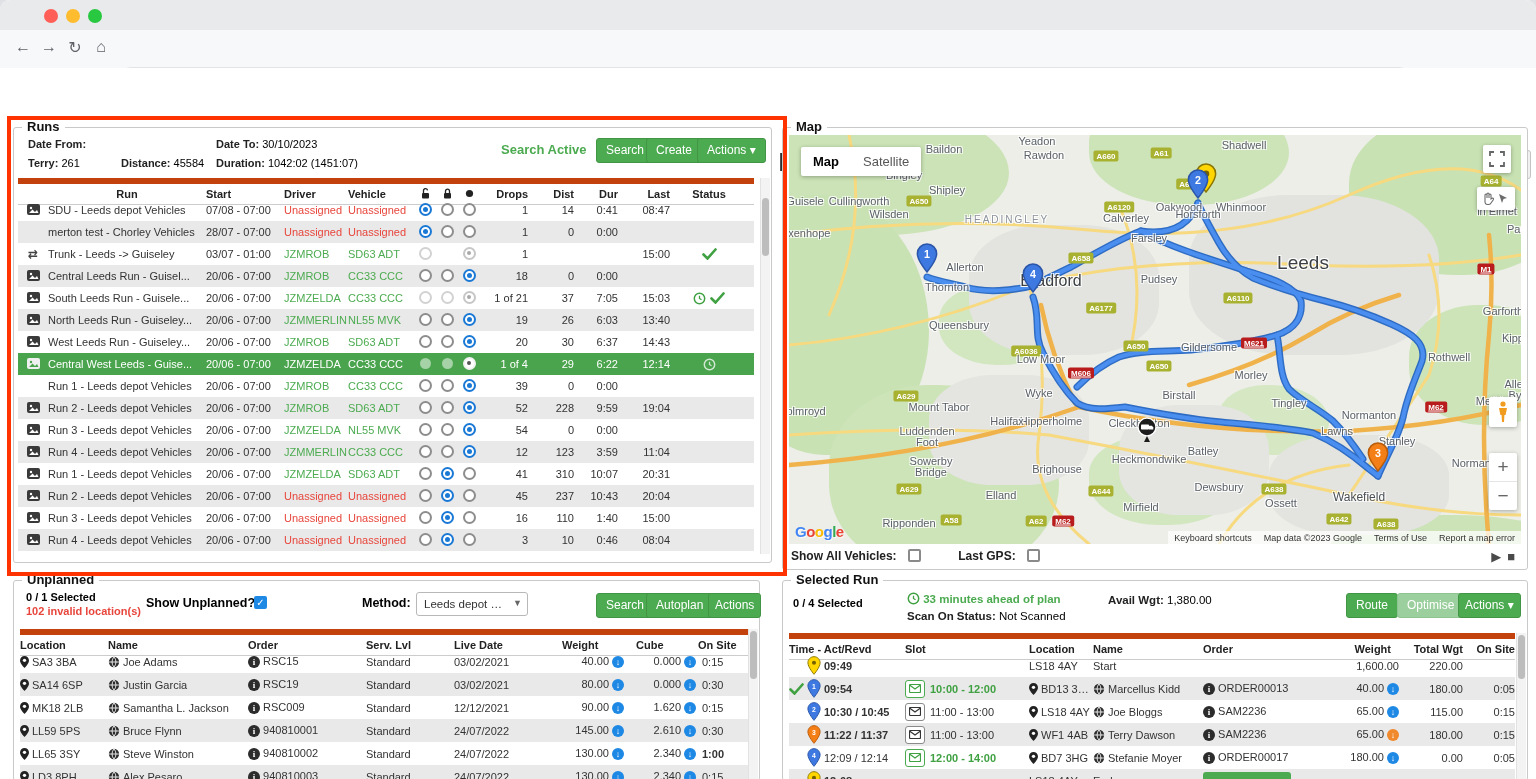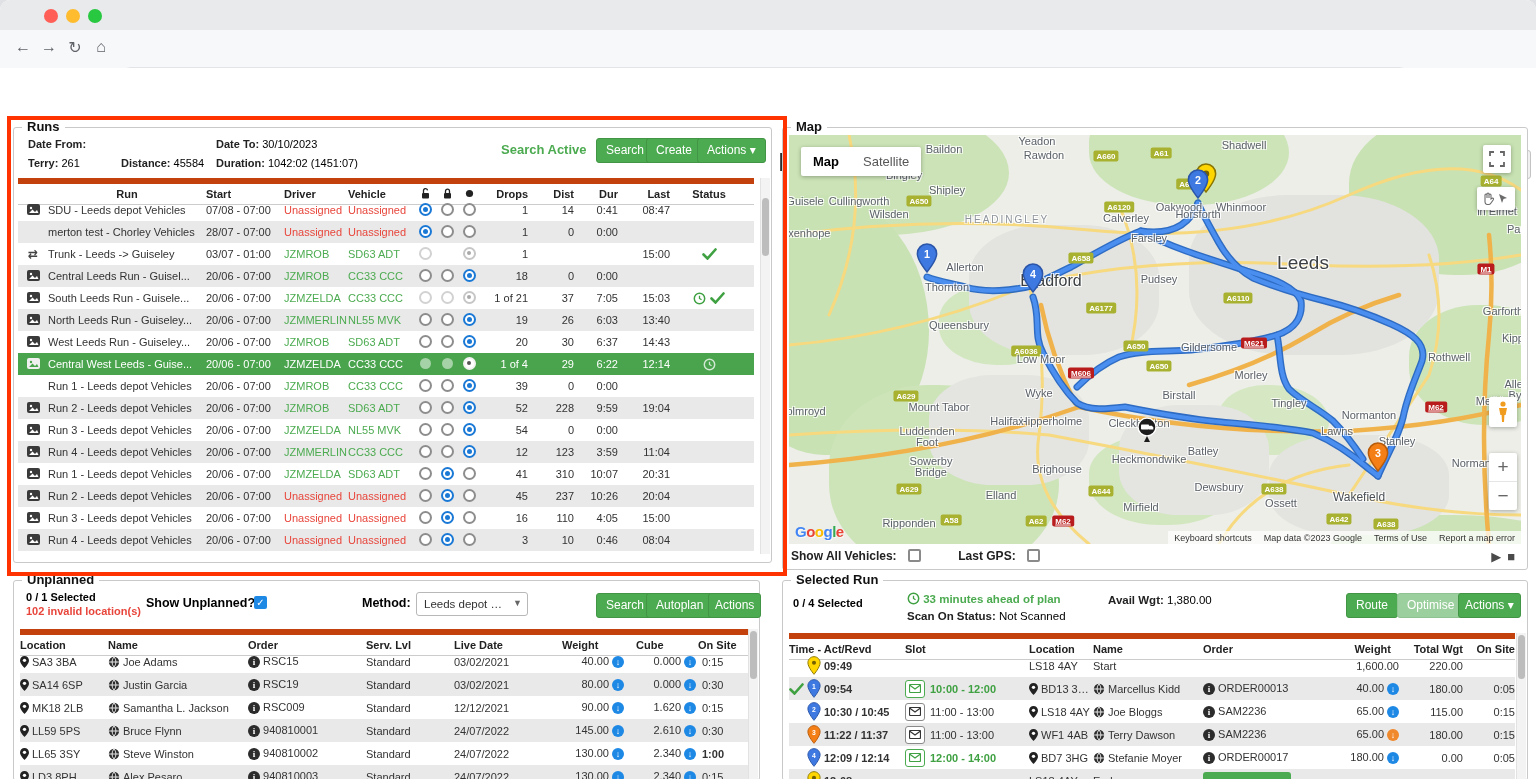--- a/index.html
+++ b/index.html
@@ -445,40 +445,40 @@
             </svg></span>
     <span class="cl ell">Run 2 - Leeds depot Vehicles</span>
     <span class="cl">20/06 - 07:00</span>
     <span class="cl ell redtxt">Unassigned</span>
     <span class="cl ell redtxt">Unassigned</span>
     <span class="cc"><span class="radio"></span></span>
     <span class="cc"><span class="radio on"></span></span>
     <span class="cc"><span class="radio"></span></span>
     <span class="cr">45</span>
     <span class="cr">237</span>
-    <span class="cr">10:26</span>
+    <span class="cr">10:43</span>
     <span class="cr">20:04</span>
     <span class="cc" style="display:flex;gap:4px;justify-content:center"></span>
   </div>
         <div class="trow runs-grid  ">
     <span class="cc"><svg width="13" height="11" viewBox="0 0 13 11">
               <rect width="13" height="11" rx="2" fill="#3a3a3a"></rect>
               <circle cx="4" cy="4" r="1.2" fill="#fff"></circle>
               <path d="M2,9 L5.5,5.5 L8,8 L10,6 L11.5,9 Z" fill="#fff"></path>
             </svg></span>
     <span class="cl ell">Run 3 - Leeds depot Vehicles</span>
     <span class="cl">20/06 - 07:00</span>
     <span class="cl ell redtxt">Unassigned</span>
     <span class="cl ell redtxt">Unassigned</span>
     <span class="cc"><span class="radio"></span></span>
     <span class="cc"><span class="radio on"></span></span>
     <span class="cc"><span class="radio"></span></span>
     <span class="cr">16</span>
     <span class="cr">110</span>
-    <span class="cr">4:05</span>
+    <span class="cr">1:40</span>
     <span class="cr">15:00</span>
     <span class="cc" style="display:flex;gap:4px;justify-content:center"></span>
   </div>
         <div class="trow runs-grid alt ">
     <span class="cc"><svg width="13" height="11" viewBox="0 0 13 11">
               <rect width="13" height="11" rx="2" fill="#3a3a3a"></rect>
               <circle cx="4" cy="4" r="1.2" fill="#fff"></circle>
               <path d="M2,9 L5.5,5.5 L8,8 L10,6 L11.5,9 Z" fill="#fff"></path>
             </svg></span>
     <span class="cl ell">Run 4 - Leeds depot Vehicles</span>
@@ -1002,21 +1002,21 @@
     <span class="cr">180.00</span>
     <span class="cr" style="padding-right:0">0:15</span>
   </div>
         <div class="trow selr-grid ">
     <span class="cl" style="display:flex;align-items:center;gap:3px">
             <span style="width:15px;display:inline-block"></span>
             <svg width="14" height="19" viewBox="0 0 20 28">
               <path d="M10,1 C5,1 1,5 1,10 C1,16.5 10,27 10,27 C10,27 19,16.5 19,10 C19,5 15,1 10,1 Z" fill="#3d79e1" stroke="#2b55a8" stroke-width="1.4"></path>
               <text x="10" y="14" font-size="10" font-weight="bold" fill="#fff" text-anchor="middle" font-family="Liberation Sans,sans-serif">4</text>
             </svg>
-            <span style="font-weight:700">12:09 / 12:14</span>
+            <span style="font-weight:400">12:09 / 12:14</span>
           </span>
     <span class="cl" style="display:flex;align-items:center">
             <span class="slotbox grn">
               <svg width="12" height="9" viewBox="0 0 12 9">
                 <rect x="0.5" y="0.5" width="11" height="8" rx="1" fill="none" stroke="#3fa142" stroke-width="1.2"></rect>
                 <path d="M0.5,1 L6,5 L11.5,1" fill="none" stroke="#3fa142" stroke-width="1.2"></path>
               </svg>
             </span>
             <span class="slot-grn">12:00 - 14:00</span>
           </span>

